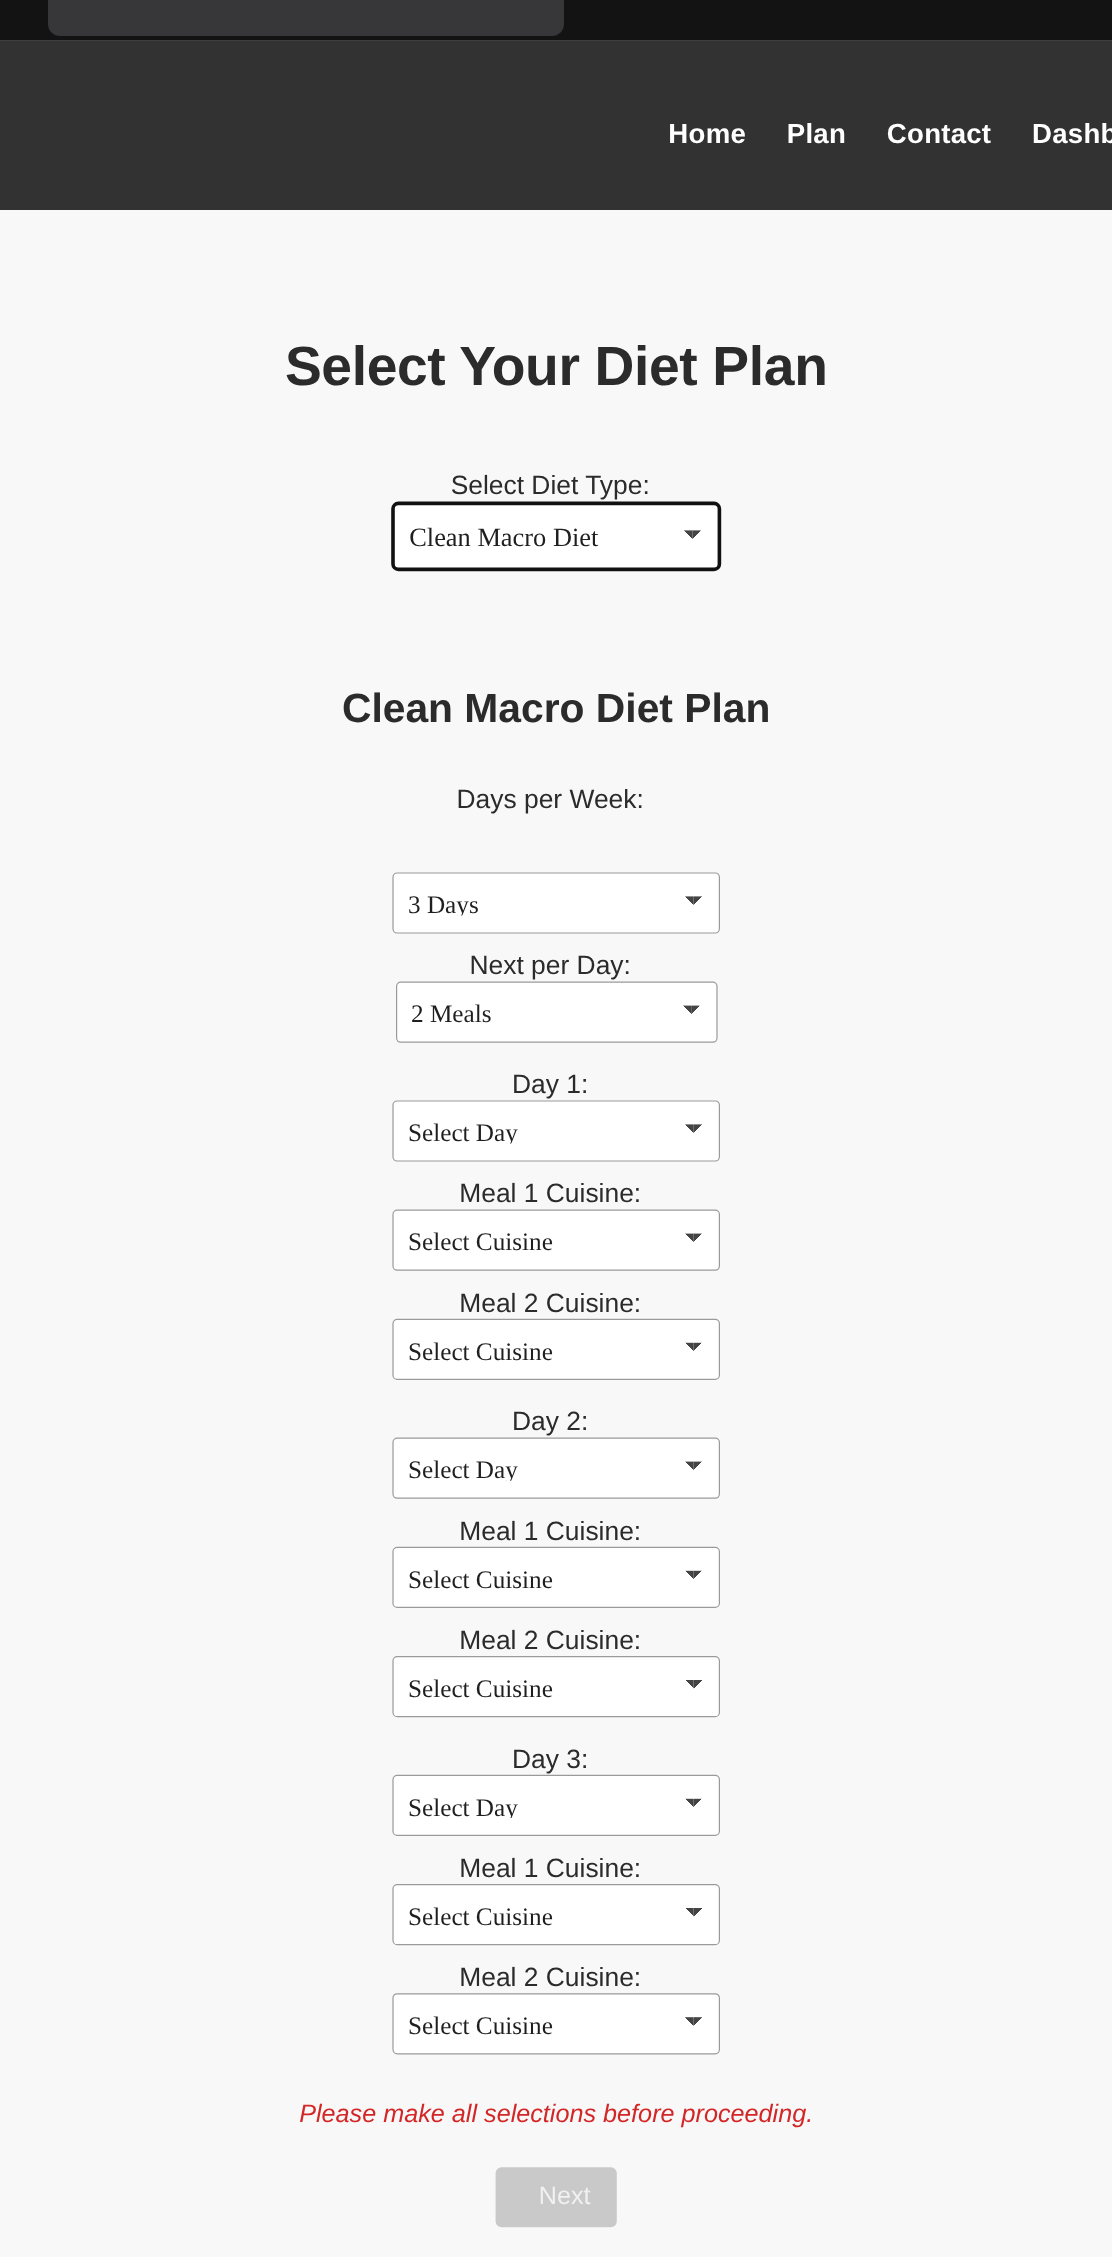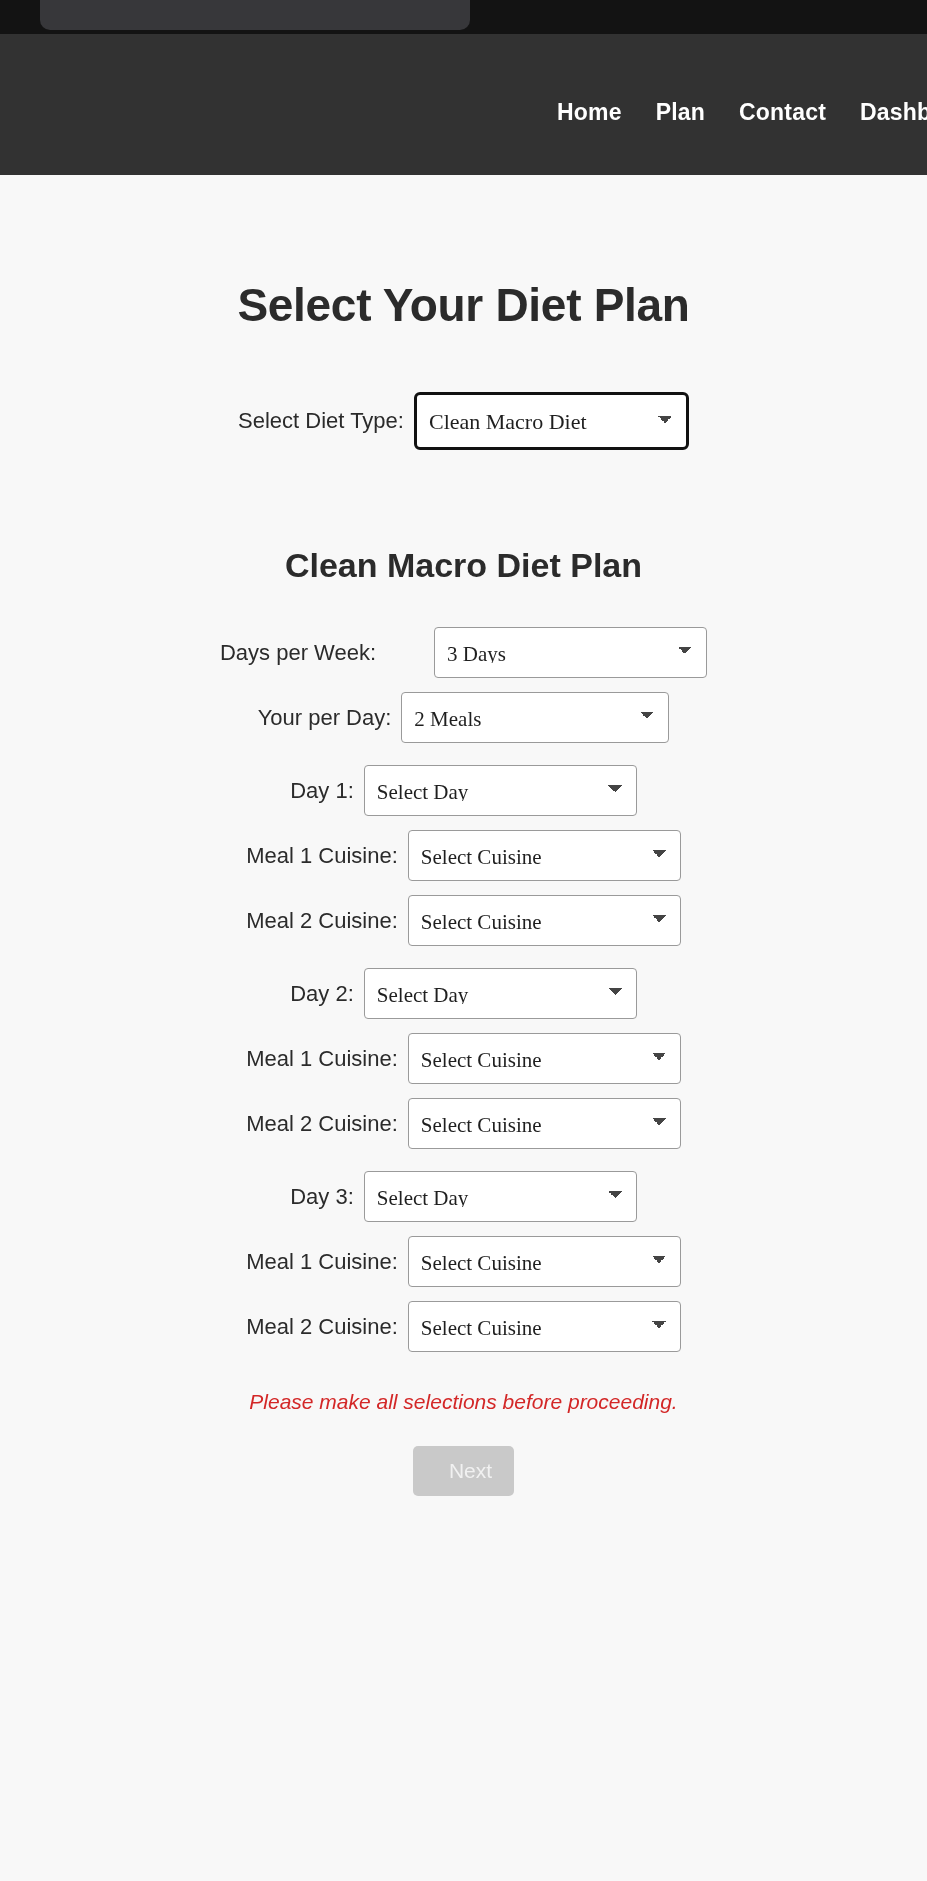--- a/index.html
+++ b/index.html
@@ -79,20 +79,21 @@
     margin: 0;
     padding-top: 103px;
     letter-spacing: -0.3px;
   }
 
   .row {
     display: flex;
     align-items: center;
     justify-content: center;
     margin-top: 0;
+    flex-direction: column;
   }
 
   .label {
     font-size: 22px;
     color: #2b2b2b;
     text-align: right;
     padding-right: 10px;
     white-space: nowrap;
   }
 
@@ -204,21 +205,21 @@
   <h2 class="plan-title">Clean Macro Diet Plan</h2>
 
   <div class="row days-row">
     <span class="label">Days per Week:</span>
     <select class="ctrl w-days">
       <option>3 Days</option>
     </select>
   </div>
 
   <div class="row meals-row">
-    <span class="label">Your per Day:</span>
+    <span class="label">Next per Day:</span>
     <select class="ctrl w-meals">
       <option>2 Meals</option>
     </select>
   </div>
 
   <div class="row day-row">
     <span class="label">Day 1:</span>
     <select class="ctrl w-day">
       <option>Select Day</option>
     </select>

